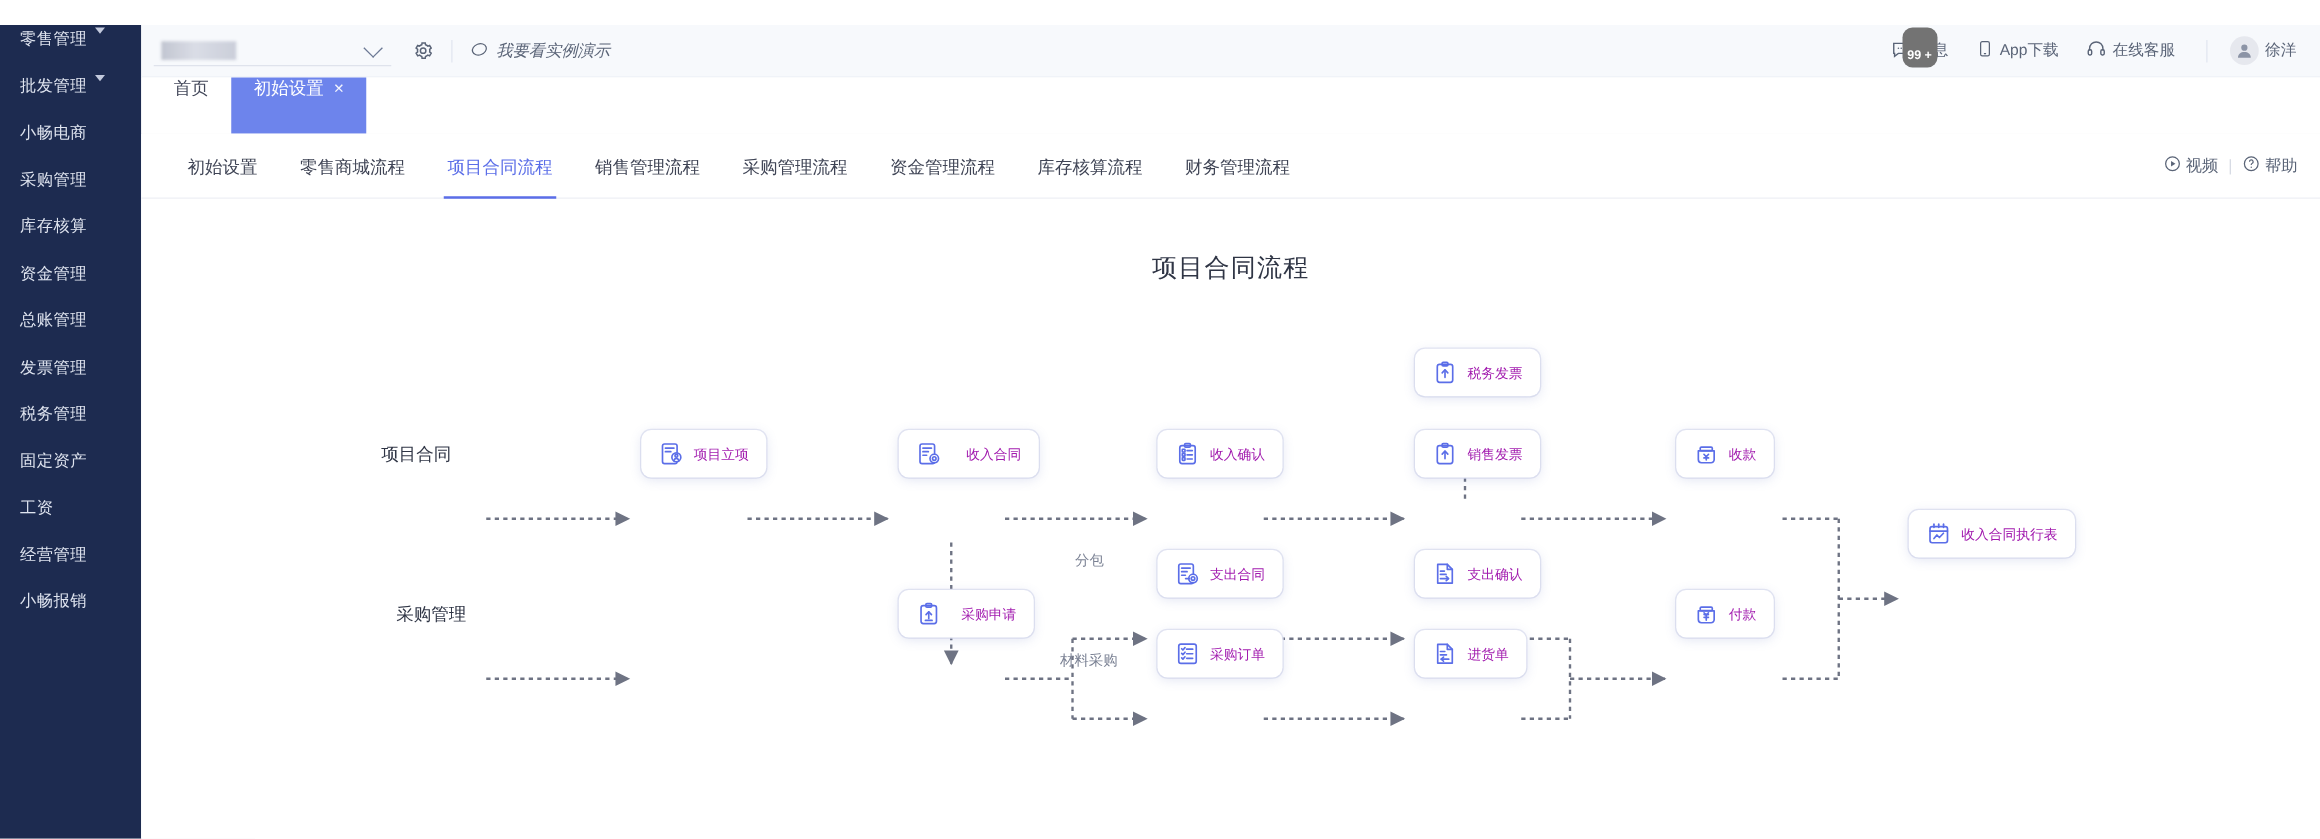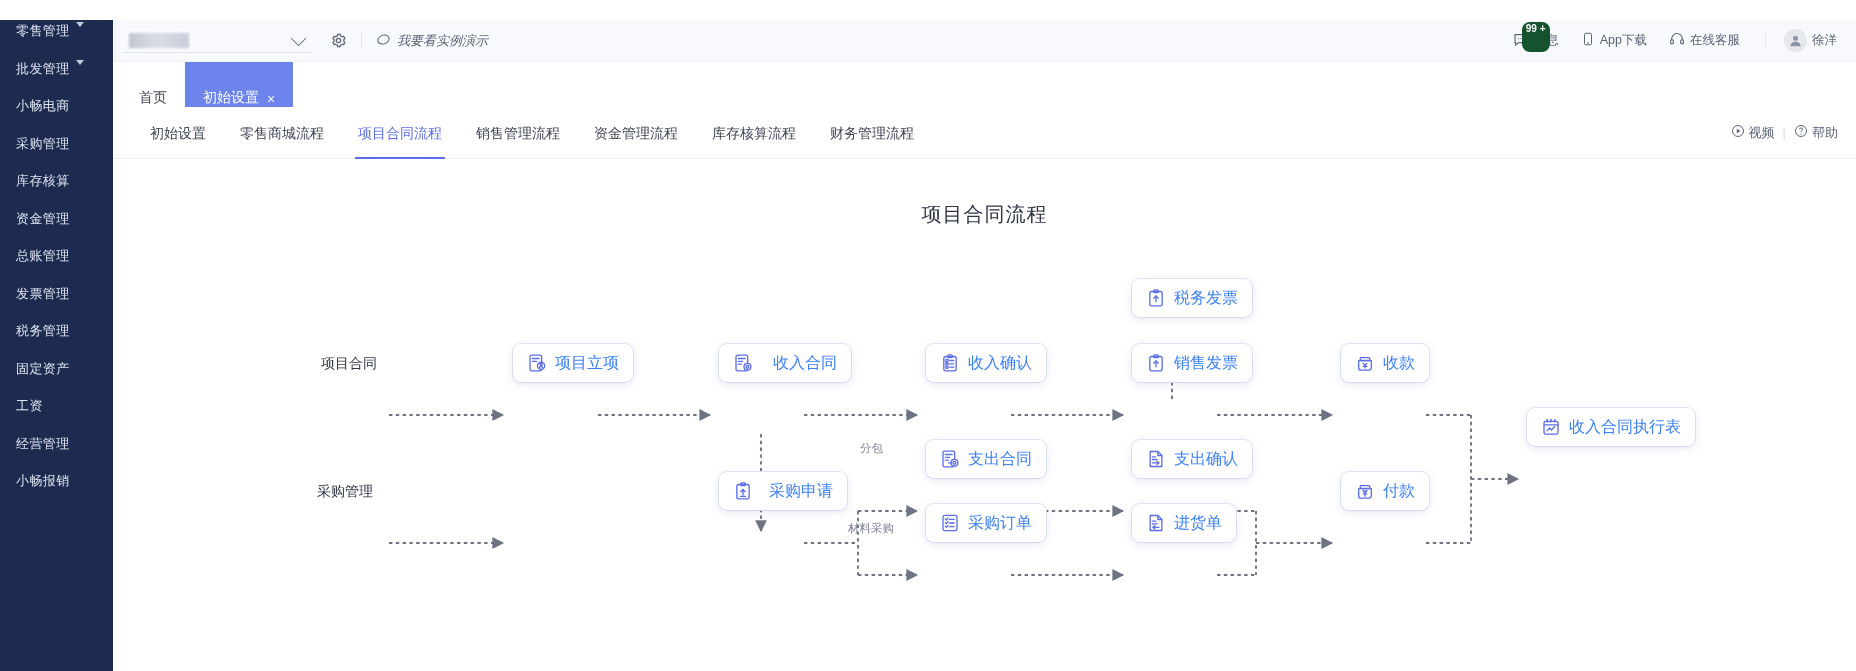--- a/index.html
+++ b/index.html
@@ -79,37 +79,37 @@
     margin-left: auto; display: flex; align-items: center;
     padding-right: 8px; gap: 0;
   }
   .hr-item {
     display: flex; align-items: center; gap: 5px; position: relative;
     color: #5a6477; font-size: 12.5px; cursor: pointer; padding: 0 11px;
     white-space: nowrap;
   }
   .badge {
     position: absolute; left: 20px; top: -9px;
-    background: #14532d; color: #fff; font-size: 10px; line-height: 14px;
-    height: 30px; padding: 0 4px; border-radius: 8px; font-weight: bold;
+    background: #737373; color: #fff; font-size: 10px; line-height: 14px;
+    height: 30px; padding: 16px 4px; border-radius: 8px; font-weight: bold;
     white-space: nowrap;
   }
   .avatar {
     width: 23px; height: 23px; border-radius: 50%; background: #e6e8ee;
     display: flex; align-items: center; justify-content: center;
   }
 
   
   #tabstrip {
     position: absolute; left: 113px; top: 62px; right: 0; height: 45px;
     background: #ffffff; display: flex; align-items: stretch;
     padding-left: 8px;
   }
   .wtab {
-    display: flex; align-items: flex-end; gap: 8px;
+    display: flex; align-items: flex-start; gap: 8px;
     padding: 0 18px; font-size: 14px; color: #43485a;
     cursor: pointer; user-select: none;
   }
   .wtab.active { background: #6d84ec; color: #ffffff; }
   .wtab-close { font-size: 14px; opacity: .92; }
 
   
   #content {
     position: absolute; left: 113px; top: 107px; right: 0; bottom: 0;
     background: #f2f4f8; padding: 0;
@@ -147,21 +147,21 @@
   #canvas {
     position: absolute; left: 0; top: 52px; right: 0; bottom: 0;
     overflow: hidden;
   }
   #svg-layer { position: absolute; left: 0; top: 0; width: 1743px; height: 519px; }
 
   .node {
     position: absolute; height: 38px; display: flex; align-items: center;
     gap: 8px; padding: 0 14px; background: #ffffff; border-radius: 8px;
     box-shadow: 0 2px 9px rgba(96,110,190,0.18), 0 0 0 1px rgba(228,231,243,0.9);
-    font-size: 16px; color: #3b82f6; white-space: nowrap; cursor: pointer;
+    font-size: 11px; color: #a21caf; white-space: nowrap; cursor: pointer;
   }
   .node svg { flex: 0 0 auto; }
   .row-label {
     position: absolute; font-size: 14px; color: #2f3545; white-space: nowrap;
   }
   .edge-label {
     position: absolute; font-size: 11.5px; color: #7b8294; white-space: nowrap;
   }
 </style>
 </head>
@@ -304,20 +304,21 @@
 
   <div id="content">
     <div id="card">
 
       <div id="subtabs">
         <div id="subtab-list" style="display:flex;align-items:center;">
             <div class="stab">初始设置</div>
             <div class="stab">零售商城流程</div>
             <div class="stab active">项目合同流程</div>
             <div class="stab">销售管理流程</div>
+            <div class="stab">采购管理流程</div>
             <div class="stab">资金管理流程</div>
             <div class="stab">库存核算流程</div>
             <div class="stab">财务管理流程</div>
           </div>
         <div id="subtab-right">
           <div class="sr-item">
             <span>
               <svg width="14" height="14" viewBox="0 0 24 24" fill="none" stroke="#5a6477" stroke-width="1.7">
                 <circle cx="12" cy="12" r="9.4"></circle>
                 <path d="M10 8.3l6 3.7-6 3.7z" fill="#5a6477" stroke="none"></path>
@@ -548,21 +549,21 @@
                   <path d="M4.4 9.2h15.2v8.4a3 3 0 0 1-3 3H7.4a3 3 0 0 1-3-3z"></path>
         <rect x="6.2" y="5.6" width="11.6" height="3.4" rx="1.2"></rect>
         <path d="M9.9 12.8h4.2"></path>
                   <path d="M9.9 15.4h4.2"></path>
                   <path d="M12 12.8V18.2"></path>
         <path d="M9.9 11.2L12 13.1l2.1-1.9"></path>
                 </svg>
               </span>
               <span>付款</span>
             </div>
-            <div class="row-label" style="left: 208px; top: 196px; text-align: right;">项目合同</div>
+            <div class="row-label" style="left: 192px; top: 196px; text-align: right;">项目合同</div>
             <div class="row-label" style="left: 204px; top: 324px;">采购管理</div>
             <div class="edge-label" style="left: 747px; top: 282px;">分包</div>
             <div class="edge-label" style="left: 735px; top: 362px;">材料采购</div>
           </div>
       </div>
 
     </div>
   </div>
 </div>
 

